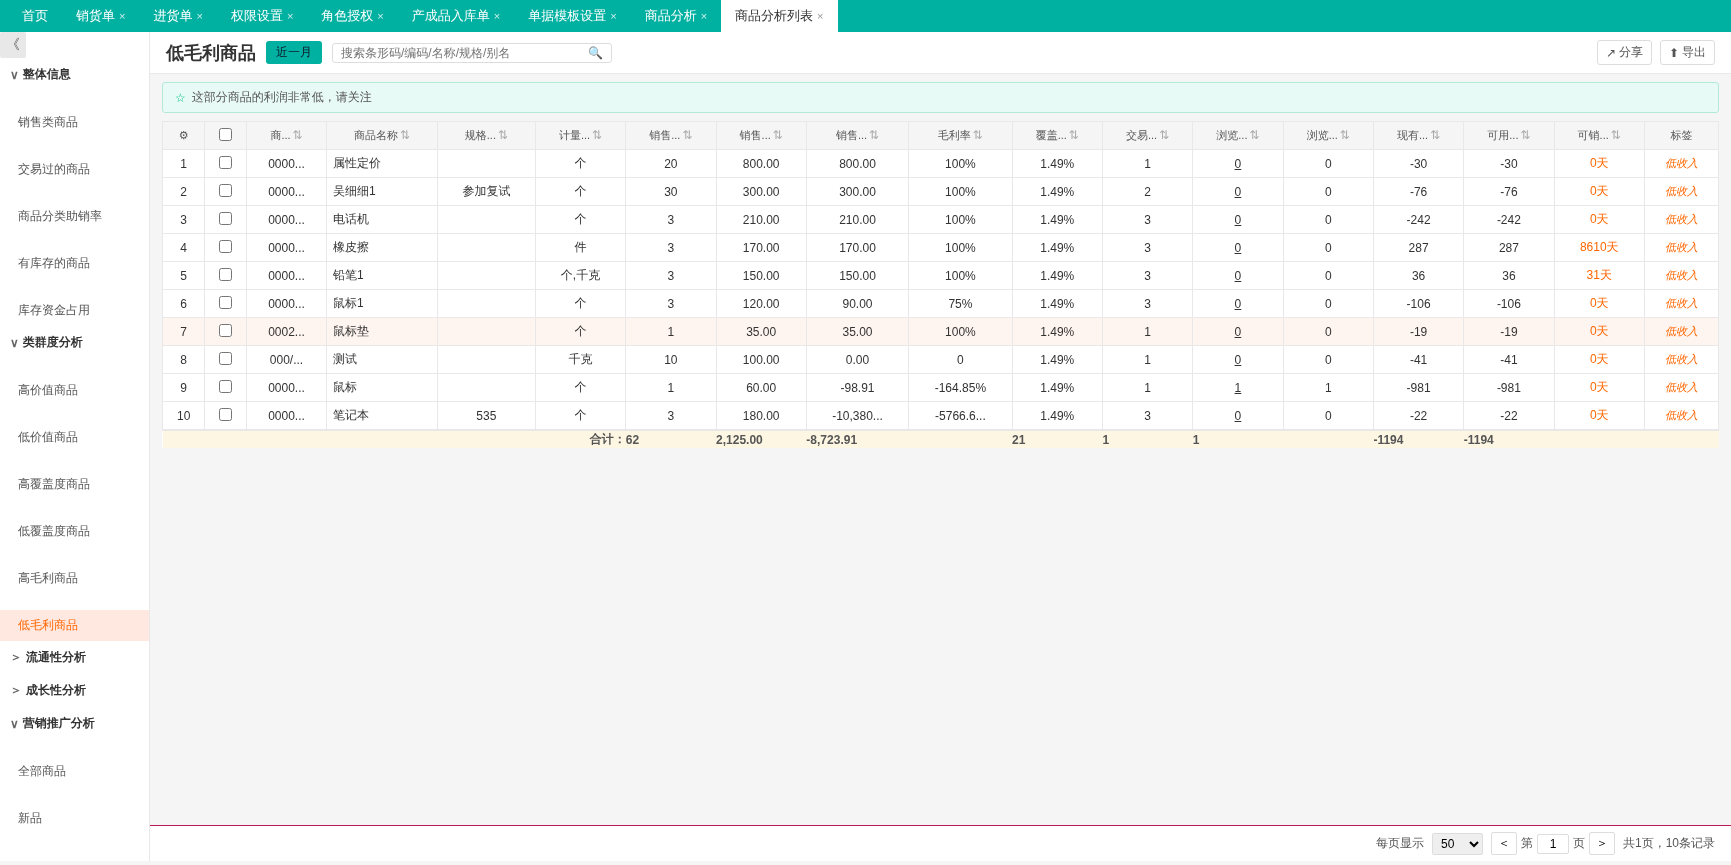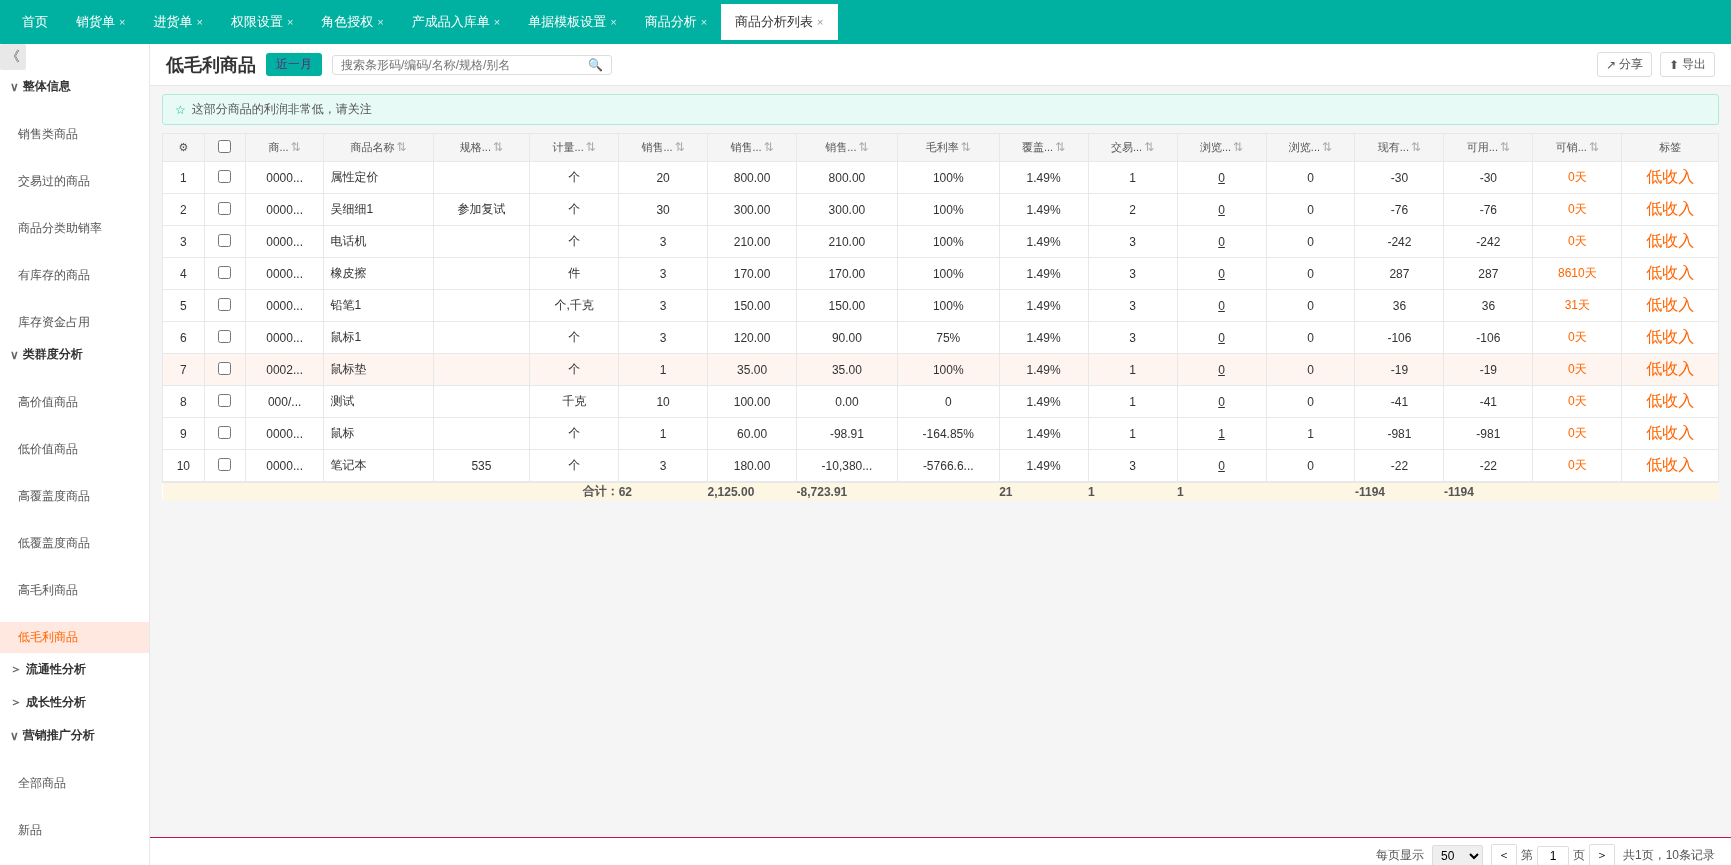--- a/index.html
+++ b/index.html
@@ -1,19 +1,19 @@
 <!DOCTYPE html>
 <html><head>
   <meta charset="utf-8">
   <style>
     * { box-sizing: border-box; margin: 0; padding: 0; font-family: 'Microsoft YaHei', Arial, sans-serif; font-size: 12px; }
     body { background: #f5f5f5; overflow-x: hidden; }
 
     
-    .top-nav { background: #00b0a0; display: flex; align-items: center; height: 44px; padding: 0 8px; }
+    .top-nav { background: #00b0a0; display: flex; align-items: center; height: 32px; padding: 0 8px; }
     .top-nav .nav-item { color: #fff; padding: 0 14px; height: 36px; display: flex; align-items: center; cursor: pointer; font-size: 13px; white-space: nowrap; }
     .top-nav .nav-item.active { background: #fff; color: #333; }
     .top-nav .nav-item .close-x { margin-left: 4px; font-size: 11px; color: rgba(255,255,255,0.8); }
     .top-nav .nav-item.active .close-x { color: #999; }
 
     
     .layout { display: flex; height: calc(100vh - 36px); }
 
     
     .sidebar { width: 150px; background: #fff; border-right: 1px solid #e8e8e8; overflow-y: auto; flex-shrink: 0; }
@@ -22,38 +22,38 @@
     .sidebar-section-title .arrow { margin-right: 4px; color: #666; }
     .sidebar-item { padding: 7px 10px 7px 18px; color: #555; cursor: pointer; font-size: 12px; margin-top: 16px; }
     .sidebar-item.active { background: #ffe8e0; color: #ff6600; }
 
     
     .main { flex: 1; display: flex; flex-direction: column; overflow: hidden; }
 
     
     .page-header { background: #fff; padding: 8px 16px; display: flex; align-items: center; gap: 10px; border-bottom: 1px solid #e8e8e8; }
     .page-title { font-size: 18px; font-weight: bold; color: #333; }
-    .date-filter-btn { background: #00b0a0; color: #701a75; border: none; padding: 3px 10px; border-radius: 3px; cursor: pointer; font-size: 12px; }
+    .date-filter-btn { background: #00b0a0; color: #0f172a; border: none; padding: 3px 10px; border-radius: 3px; cursor: pointer; font-size: 12px; }
     .search-box { display: flex; align-items: center; border: 1px solid #ddd; border-radius: 3px; padding: 2px 8px; flex: 1; max-width: 280px; }
     .search-box input { border: none; outline: none; font-size: 12px; flex: 1; }
     .header-actions { margin-left: auto; display: flex; gap: 8px; }
     .header-btn { display: flex; align-items: center; gap: 3px; color: #555; cursor: pointer; font-size: 12px; border: 1px solid #ddd; border-radius: 3px; padding: 3px 8px; background: #fff; }
 
     
     .notice-bar { background: #e8faf5; border: 1px solid #b2ead8; margin: 8px 12px; padding: 6px 12px; border-radius: 3px; color: #555; font-size: 12px; display: flex; align-items: center; gap: 6px; }
     .notice-icon { color: #00c08a; }
 
     
     .table-wrapper { flex: 1; overflow: auto; padding: 0 12px; }
     table { width: 100%; border-collapse: collapse; background: #fff; }
     thead th { background: #f5f5f5; border: 1px solid #e8e8e8; padding: 6px 6px; text-align: center; color: #555; font-weight: normal; white-space: nowrap; font-size: 11px; position: sticky; top: 0; z-index: 10; }
     thead th .sort-icon { color: #aaa; margin-left: 2px; }
     tbody td { border: 1px solid #e8e8e8; padding: 5px 6px; text-align: center; color: #333; font-size: 12px; white-space: nowrap; }
     tbody tr.highlighted { background: #fff5f0; }
-    .tag-low-income { color: #ff6600; font-size: 16px; }
+    .tag-low-income { color: #ff6600; font-size: 11px; font-style: italic; }
     .link-underline { text-decoration: underline; color: #333; cursor: pointer; }
 
     
     .total-row { background: #fdf6e3; border-top: 2px solid #e8e8e8; }
     .total-row td { font-weight: bold; color: #555; }
 
     
     .bottom-bar { background: #fff; border-top: 1px solid #be185d; padding: 6px 16px; display: flex; align-items: center; justify-content: flex-end; gap: 8px; font-size: 12px; color: #555; }
     .bottom-bar select { border: 1px solid #ddd; padding: 2px 4px; border-radius: 2px; }
     .pagination { display: flex; align-items: center; gap: 4px; }

